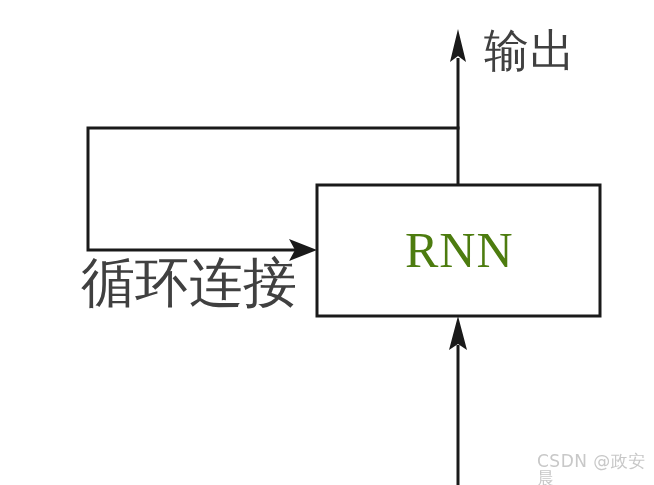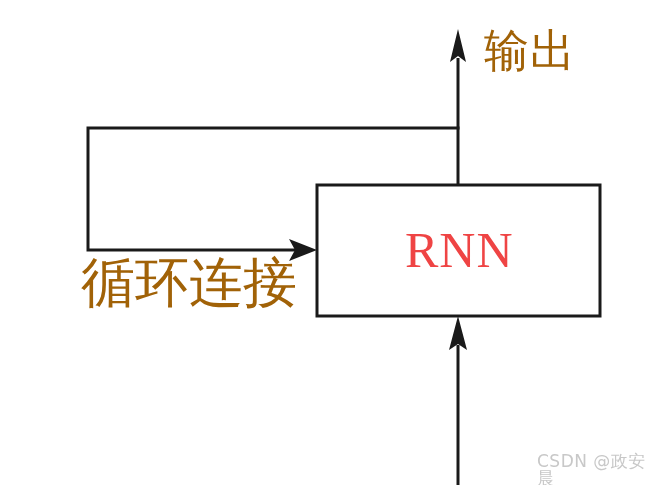--- a/index.html
+++ b/index.html
@@ -20,21 +20,21 @@
   #diagram-svg {
     position: absolute;
     left: 0;
     top: 0;
     width: 654px;
     height: 485px;
   }
   .lbl {
     position: absolute;
     white-space: nowrap;
-    color: #a16207;
+    color: #404040;
     line-height: 1;
   }
   #label-output {
     left: 484px;
     top: 28px;
     font-size: 45px;
     letter-spacing: 1px;
     font-family: "DejaVu Sans", "Liberation Sans", sans-serif;
   }
   #label-input {
@@ -50,21 +50,21 @@
     font-size: 54px;
     letter-spacing: 0px;
     font-family: "DejaVu Sans", "Liberation Sans", sans-serif;
   }
   #rnn-text {
     position: absolute;
     left: 405px;
     top: 225px;
     font-size: 50px;
     font-family: "Liberation Serif", "DejaVu Serif", serif;
-    color: #ef4444;
+    color: #4d7c0f;
     letter-spacing: 1px;
     line-height: 1;
   }
   #watermark {
     position: absolute;
     left: 537px;
     top: 453px;
     font-size: 17px;
     color: #c8c8c8;
     font-family: "DejaVu Sans", "Liberation Sans", sans-serif;

